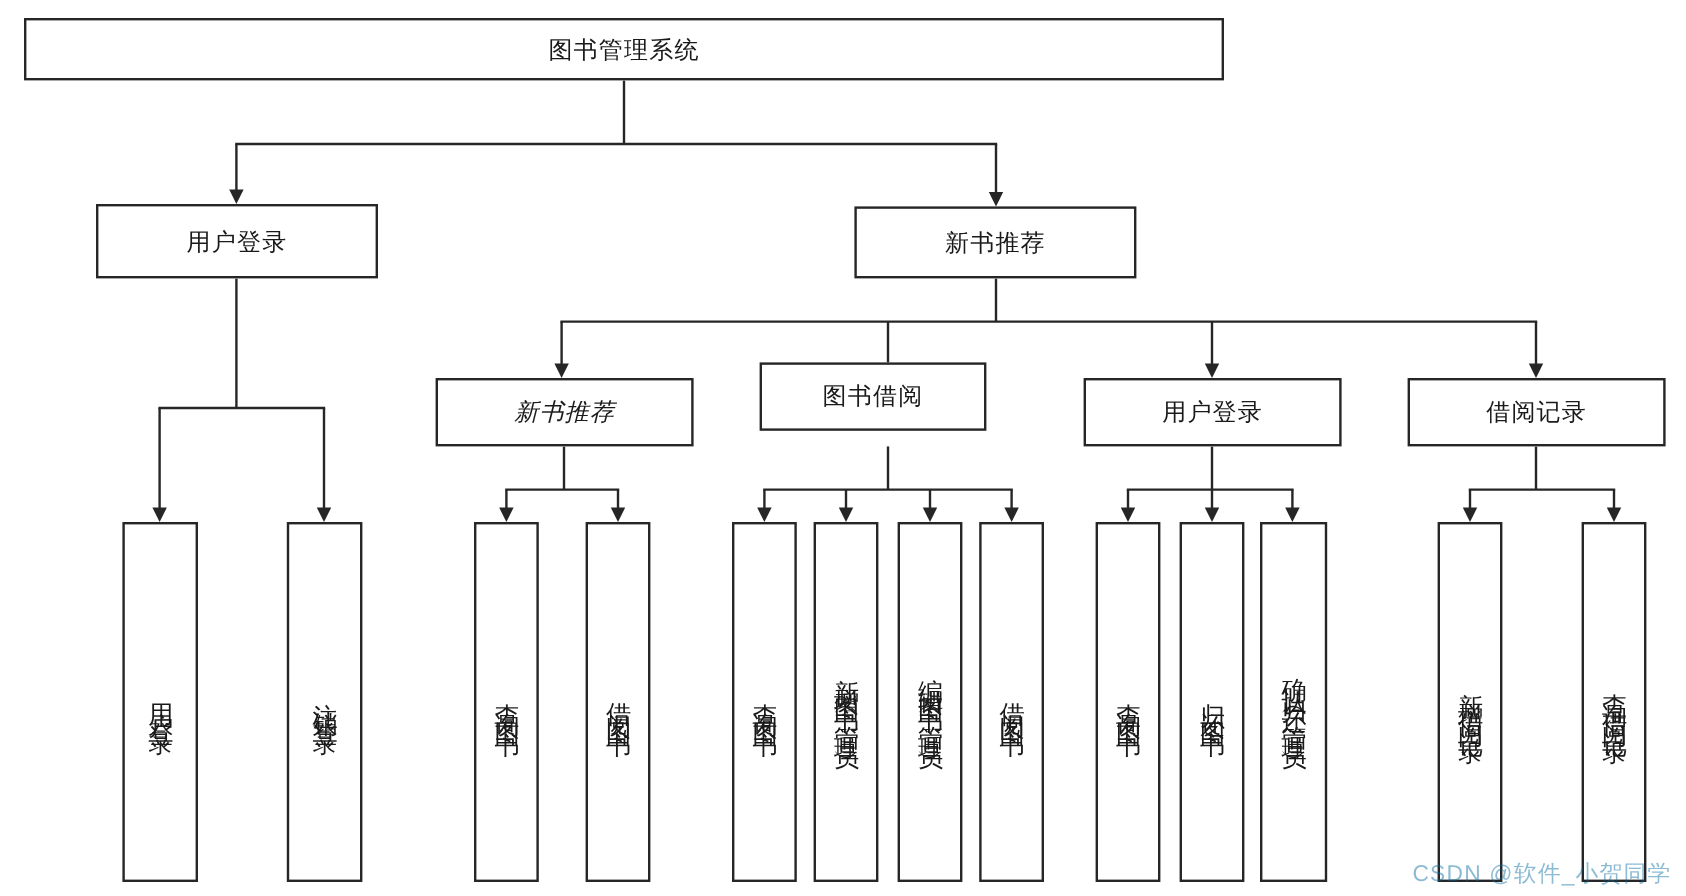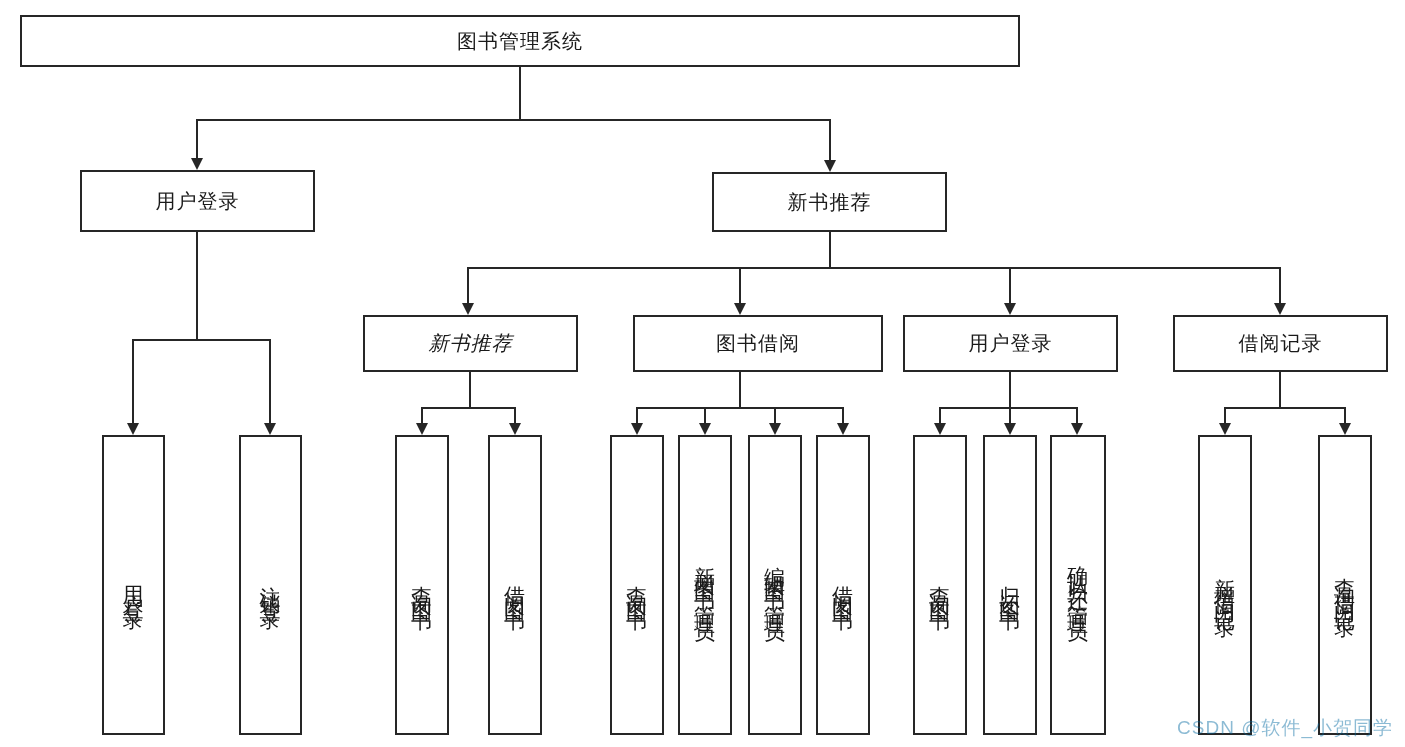--- a/index.html
+++ b/index.html
@@ -125,21 +125,21 @@
     <line x1="1345" y1="408" x2="1345" y2="424"></line>
       <polygon points="1339,423 1351,423 1345,435"></polygon>
   </svg>
 
   <div class="box h-box" style="left:20px; top:15px; width:1000px; height:52px;">图书管理系统</div>
 
   <div class="box h-box" style="left:80px; top:170px; width:235px; height:62px;">用户登录</div>
   <div class="box h-box" style="left:712px; top:172px; width:235px; height:60px;">新书推荐</div>
 
   <div class="box h-box" style="left:363px; top:315px; width:215px; height:57px;font-style:italic;">新书推荐</div>
-  <div class="box h-box" style="left:633px; top:315px; width:250px; height:57px;">图书借阅</div>
+  <div class="box h-box" style="left:633px; top:302px; width:189px; height:57px;">图书借阅</div>
   <div class="box h-box" style="left:903px; top:315px; width:215px; height:57px;">用户登录</div>
   <div class="box h-box" style="left:1173px; top:315px; width:215px; height:57px;">借阅记录</div>
 
   <div class="box leaf" style="left:102px; top:435px; width:63px; height:300px;">用户登录</div>
   <div class="box leaf" style="left:239px; top:435px; width:63px; height:300px;">注销登录</div>
 
   <div class="box leaf" style="left:395px; top:435px; width:54px; height:300px;">查询图书</div>
   <div class="box leaf" style="left:488px; top:435px; width:54px; height:300px;">借阅图书</div>
 
   <div class="box leaf" style="left:610px; top:435px; width:54px; height:300px;">查询图书</div>

